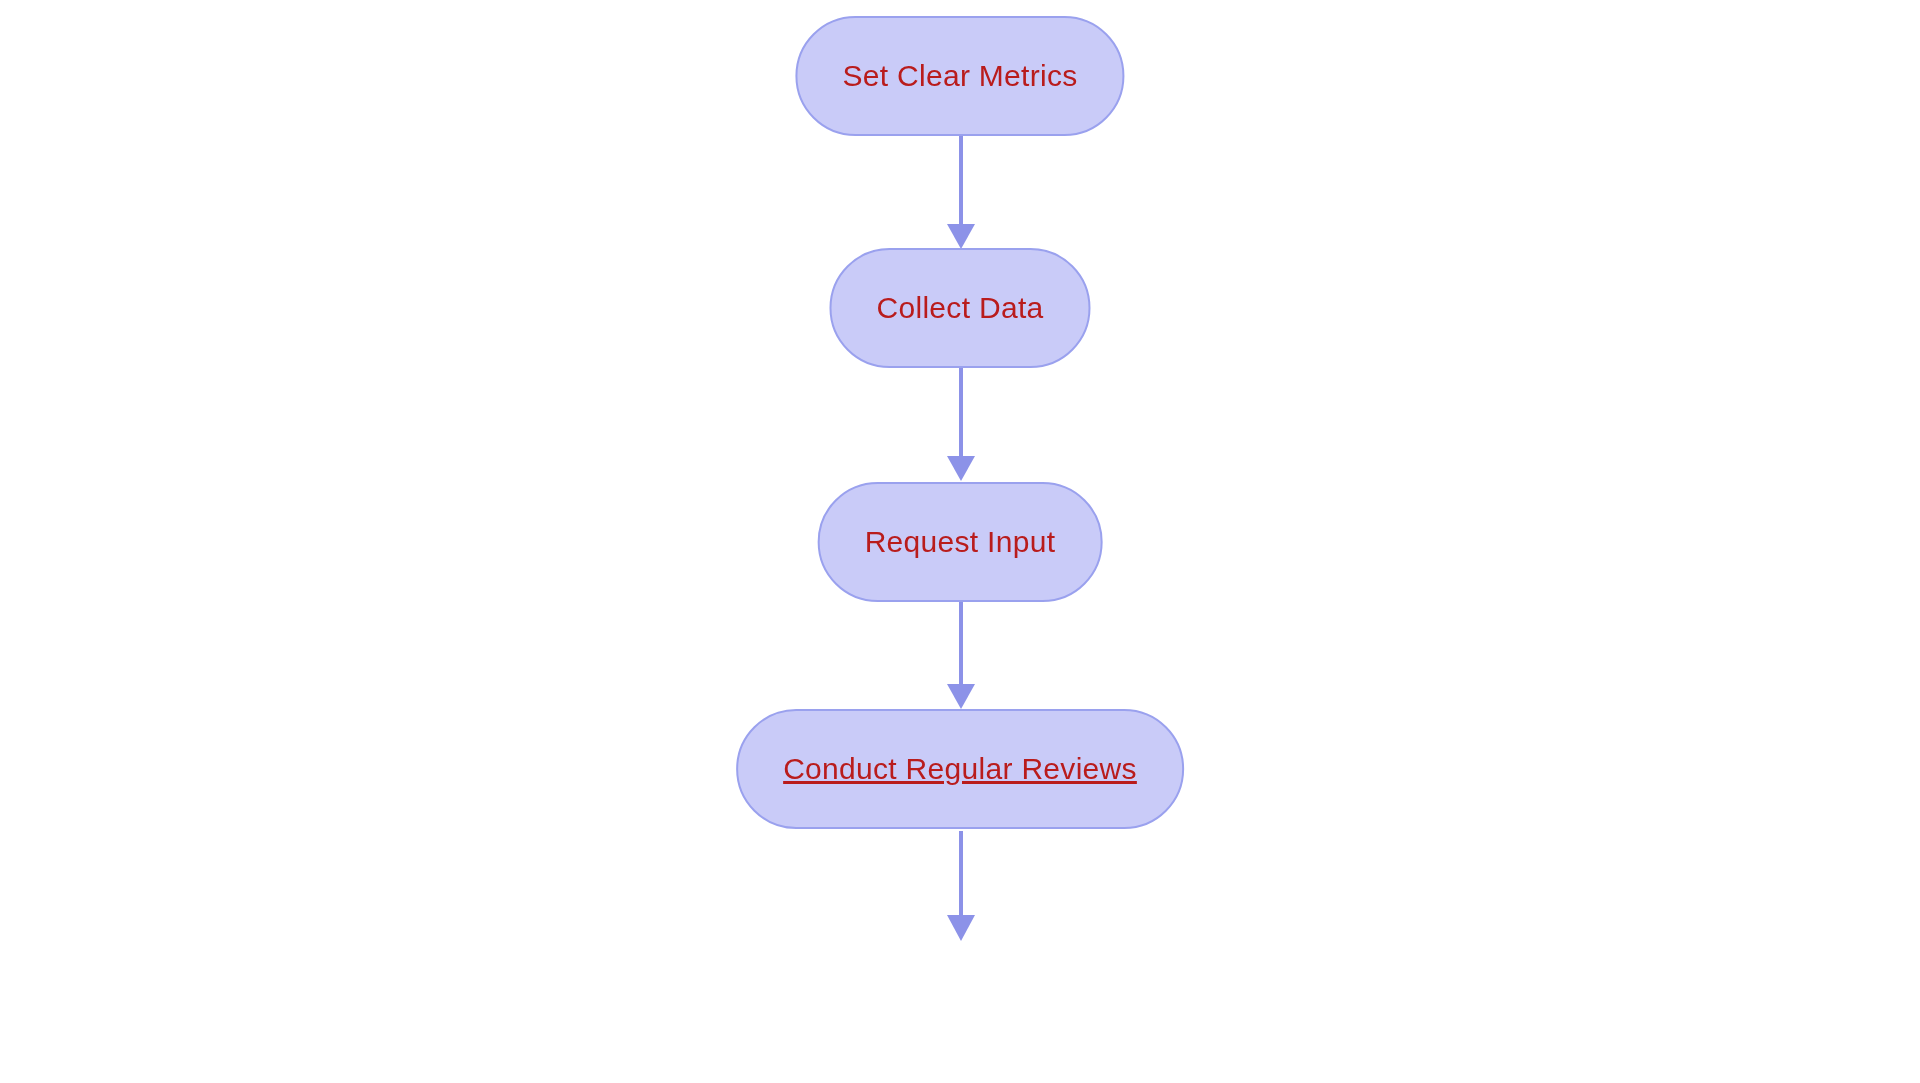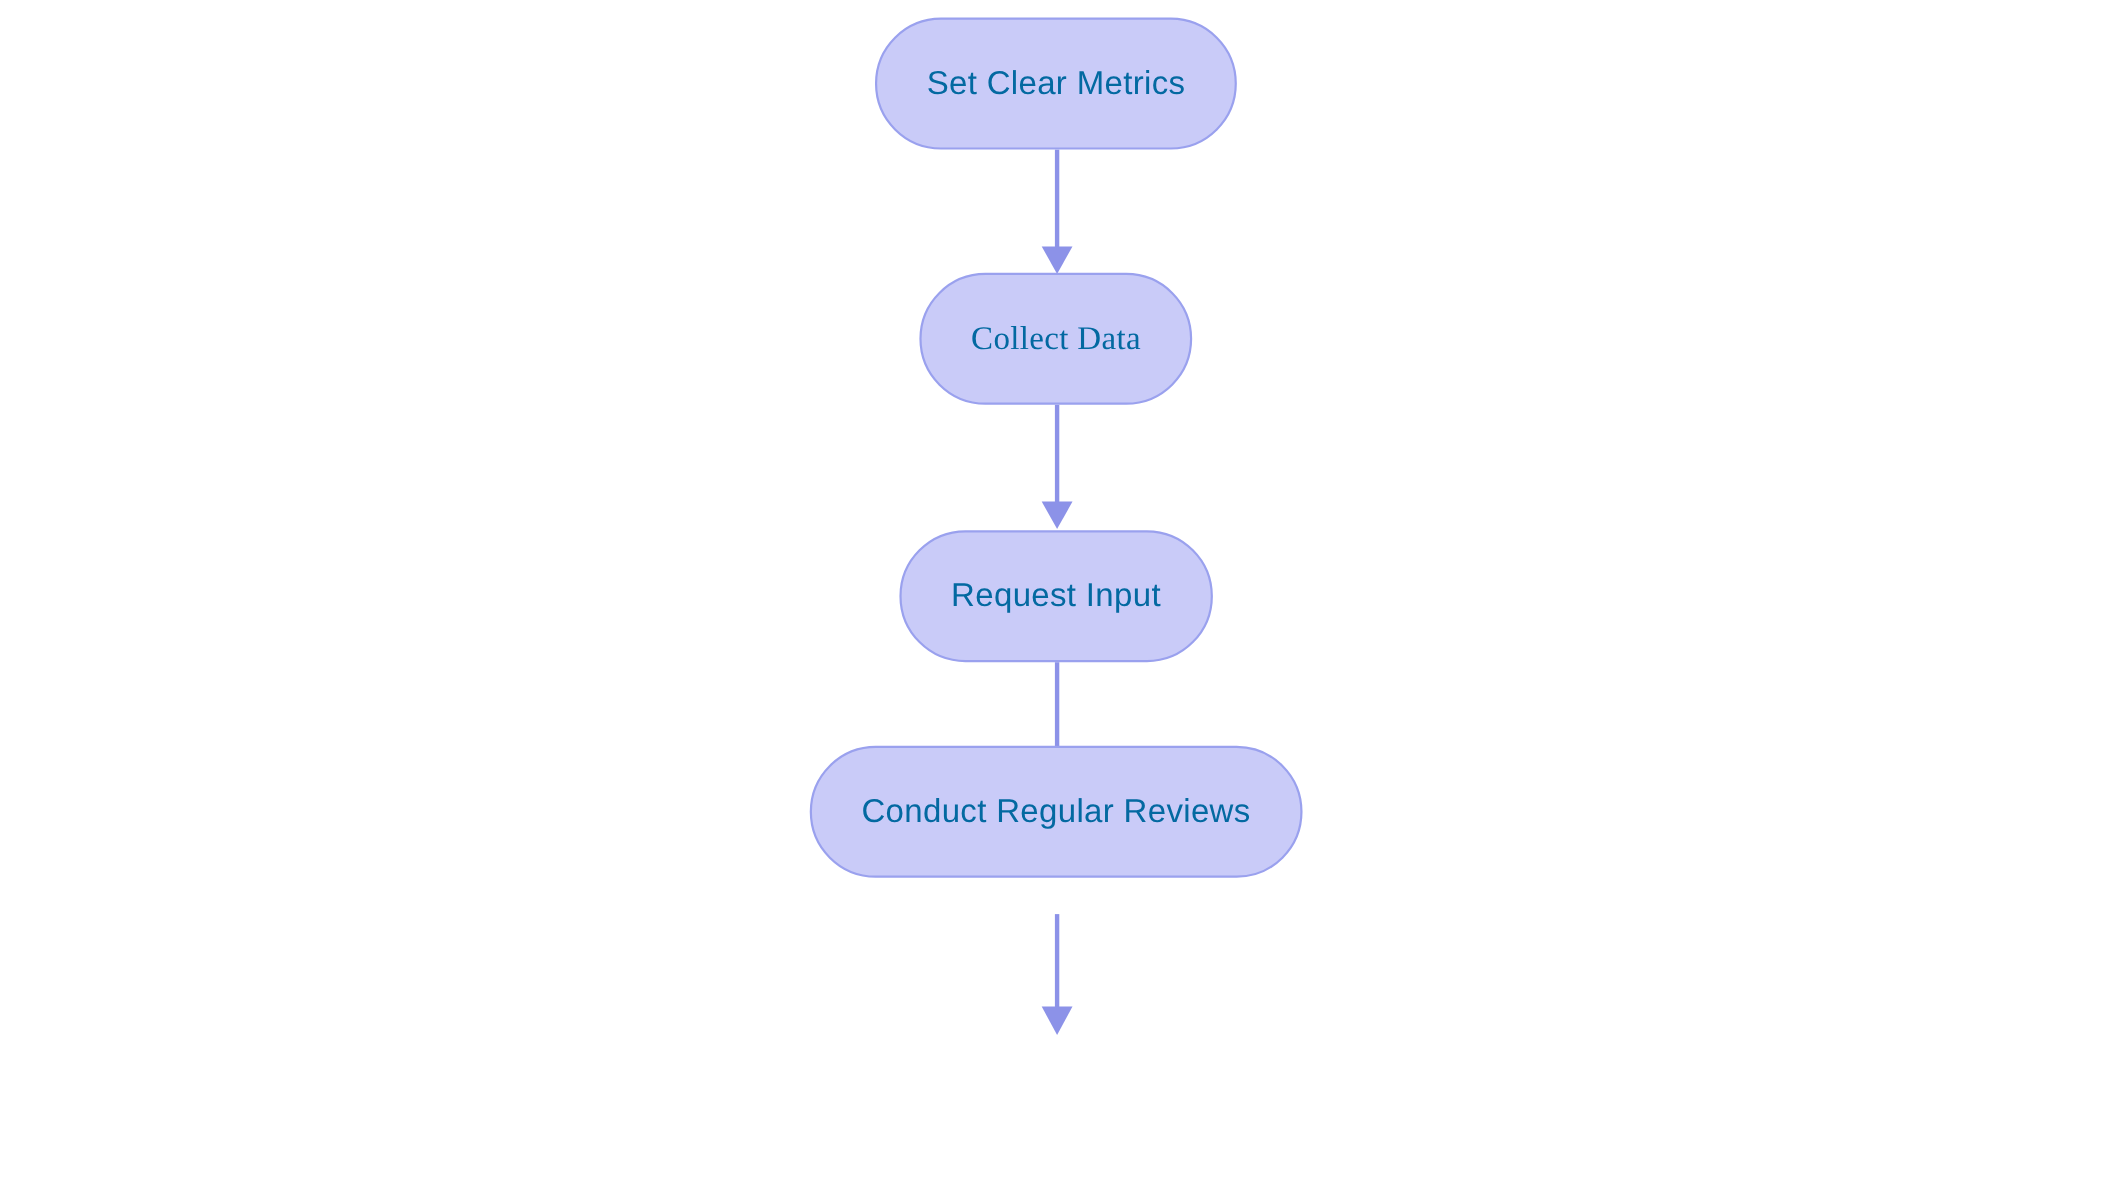--- a/index.html
+++ b/index.html
@@ -30,28 +30,28 @@
     height: 120px;
     padding: 0 45px;
     box-sizing: border-box;
     display: flex;
     align-items: center;
     justify-content: center;
     white-space: nowrap;
     background: #c9cbf8;
     border: 2px solid #9aa1ee;
     border-radius: 61px;
-    color: #0369a1;
+    color: #b91c1c;
     font-size: 30px;
     letter-spacing: 0.3px;
   }
   .n1 { top: 16px; }
-  .n2 { top: 248px; font-family: Liberation Serif, serif; }
+  .n2 { top: 248px; }
   .n3 { top: 482px; }
-  .n4 { top: 678px; }
+  .n4 { top: 709px; text-decoration: underline; }
   .n5 { top: 942px; }
 </style>
 </head>
 <body>
 
 <div class="canvas">
 
   <svg class="arrows" viewBox="0 0 1920 1083" xmlns="http://www.w3.org/2000/svg">
     <g>
       <line x1="961" y1="136" x2="961" y2="226" stroke="#8c92e8" stroke-width="4"></line>

